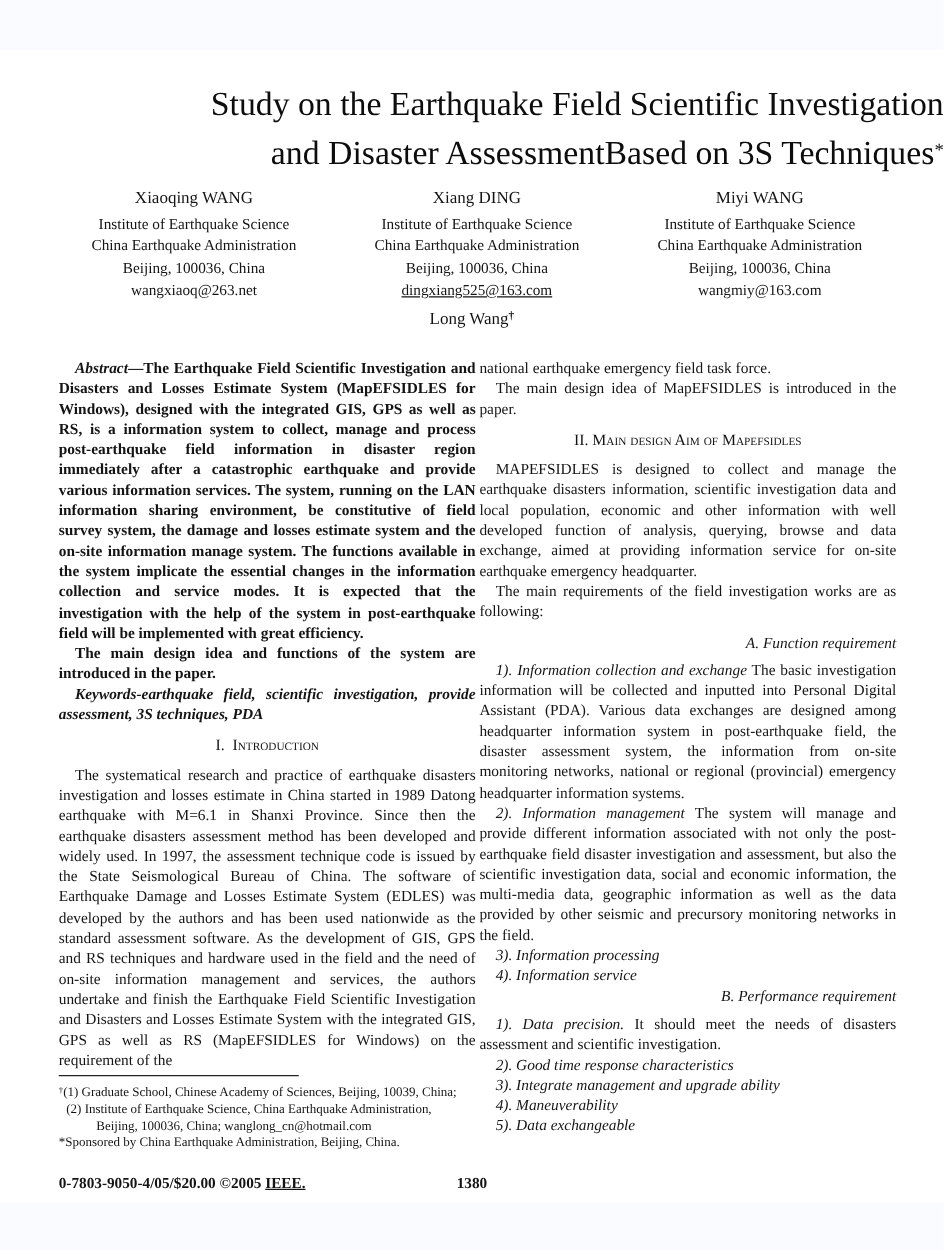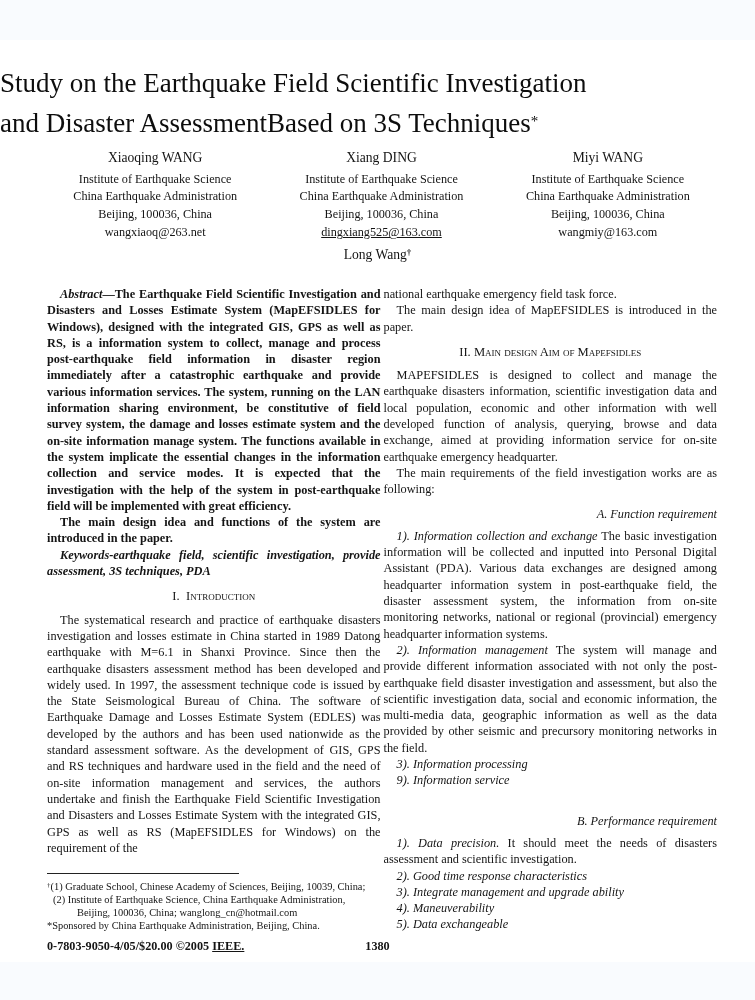--- a/index.html
+++ b/index.html
@@ -6,21 +6,21 @@
   body{
     width:755px;height:1000px;position:relative;background:#ffffff;
     font-family:"Liberation Serif","DejaVu Serif",serif;color:#141414;
     overflow:hidden;
   }
   .band{position:absolute;left:0;right:0;background:#f9fbfe;}
   .band.top{top:0;height:40px;}
   .band.bottom{top:962px;height:38px;}
 
   .title{
-    position:absolute;top:64px;left:0;right:0;text-align:left;
+    position:absolute;top:64px;left:10px;right:0;text-align:right;
     font-size:27px;line-height:38px;color:#0d0d0d;
   }
   .title sup{font-size:15px;vertical-align:6px;}
 
   .authors{
     position:absolute;top:150px;left:42px;right:34px;display:flex;
     text-align:center;
   }
   .author{flex:1;}
   .author .name{font-size:13.6px;margin-bottom:5px;}
@@ -45,21 +45,21 @@
   .bold{font-weight:bold;}
   .bi{font-weight:bold;font-style:italic;}
   .italic{font-style:italic;}
   .heading{
     text-align:center;text-indent:0;margin:9px 0 7px;font-size:12.6px;
   }
   .heading .sc{font-variant:small-caps;}
   .subheading{
     font-style:italic;text-align:right;text-indent:0;margin:8px 0 6px;
   }
-  .gap-above{margin-top:24px;}
+  .gap-above{margin-top:0;}
 
   .footnote{
     margin-top:auto;font-size:10.4px;line-height:13.2px;text-align:left;
     padding-top:4px;
   }
   .footnote-rule{width:192px;border-top:1px solid #222;margin-bottom:5px;}
   .fn-line{text-indent:0;}
   .fn-hang{padding-left:30px;text-indent:-24px;}
   .footnote sup{font-size:7px;vertical-align:3px;}
 
@@ -139,21 +139,21 @@
     </div>
 
     <p>MAPEFSIDLES is designed to collect and manage the earthquake disasters information, scientific investigation data and local population, economic and other information with well developed function of analysis, querying, browse and data exchange, aimed at providing information service for on-site earthquake emergency headquarter.</p>
     <p>The main requirements of the field investigation works are as following:</p>
 
     <div class="subheading">A. Function requirement</div>
 
     <p><span class="italic">1). Information collection and exchange</span><span> The basic investigation information will be collected and inputted into Personal Digital Assistant (PDA). Various data exchanges are designed among headquarter information system in post-earthquake field, the disaster assessment system, the information from on-site monitoring networks, national or regional (provincial) emergency headquarter information systems.</span></p>
     <p><span class="italic">2). Information management</span><span> The system will manage and provide different information associated with not only the post-earthquake field disaster investigation and assessment, but also the scientific investigation data, social and economic information, the multi-media data, geographic information as well as the data provided by other seismic and precursory monitoring networks in the field.</span></p>
     <p class="italic">3). Information processing</p>
-    <p class="italic">9). Information service</p>
+    <p class="italic">4). Information service</p>
 
     <div class="subheading gap-above">B. Performance requirement</div>
 
     <p><span class="italic">1). Data precision.</span><span> It should meet the needs of disasters assessment and scientific investigation.</span></p>
     <p class="italic">2). Good time response characteristics</p>
     <p class="italic">3). Integrate management and upgrade ability</p>
     <p class="italic">4). Maneuverability</p>
     <p class="italic">5). Data exchangeable</p>
   </div>
 

